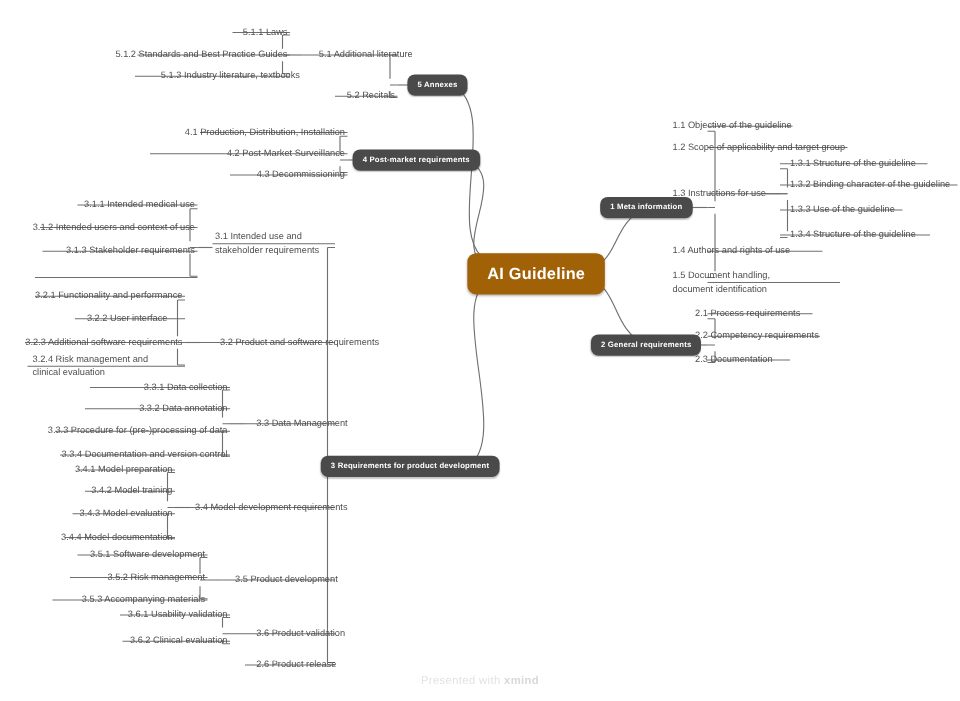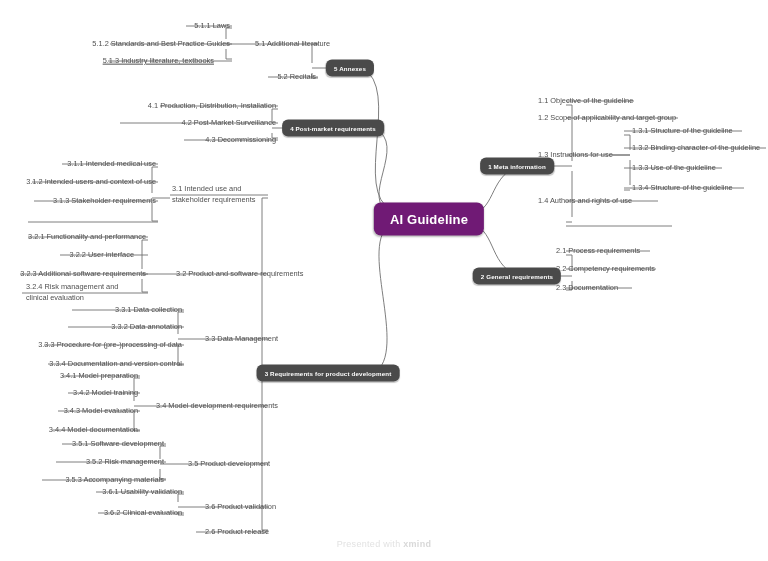--- a/index.html
+++ b/index.html
@@ -9,21 +9,21 @@
     position:relative;overflow:hidden;
   }
   #canvas{position:absolute;inset:0;width:768px;height:561px;}
   svg#wires{position:absolute;left:0;top:0;width:768px;height:561px;}
   svg#wires path,svg#wires line{fill:none;stroke:#6f6f6f;stroke-width:.9;}
 
   .node{position:absolute;white-space:nowrap;}
 
   
   .root{
-    background:#701a75;color:#fff;border-radius:7px;
+    background:#a16207;color:#fff;border-radius:7px;
     font-size:13px;font-weight:bold;letter-spacing:.2px;
     padding:9px 16px;box-shadow:0 1px 2px rgba(0,0,0,.28);
     transform:translate(-50%,-50%);
   }
   
   .lvl1{
     background:#4a4a4a;color:#fff;border-radius:6px;
     font-size:6.2px;font-weight:bold;letter-spacing:.15px;
     padding:5px 8px;box-shadow:0 1px 1px rgba(0,0,0,.22);
     transform:translate(-50%,-50%);text-align:center;
@@ -113,20 +113,21 @@
   <div class="node lvl1" style="left:517px;top:166px;">1 Meta information</div>
   <div class="node lvl1" style="left:517px;top:276px;">2 General requirements</div>
   <div class="node lvl1" style="left:328px;top:373px;">3 Requirements for product development</div>
   <div class="node lvl1" style="left:333px;top:128px;">4 Post-market requirements</div>
   <div class="node lvl1" style="left:350px;top:68px;">5 Annexes</div>
 
   <div class="node leaf" style="left:538px;top:101px;">1.1 Objective of the guideline</div>
   <div class="node leaf" style="left:538px;top:118px;">1.2 Scope of applicability and target group</div>
   <div class="node leaf" style="left:538px;top:155px;">1.3 Instructions for use</div>
   <div class="node leaf" style="left:538px;top:201px;">1.4 Authors and rights of use</div>
+  <div class="node leaf w" style="left:538px;top:226px;width:104px;">1.5 Document handling, document identification</div>
 
   <div class="node leaf" style="left:632px;top:131px;">1.3.1 Structure of the guideline</div>
   <div class="node leaf" style="left:632px;top:148px;">1.3.2 Binding character of the guideline</div>
   <div class="node leaf" style="left:632px;top:168px;">1.3.3 Use of the guideline</div>
   <div class="node leaf" style="left:632px;top:188px;">1.3.4 Structure of the guideline</div>
 
   <div class="node leaf" style="left:556px;top:251px;">2.1 Process requirements</div>
   <div class="node leaf" style="left:556px;top:269px;">2.2 Competency requirements</div>
   <div class="node leaf" style="left:556px;top:288px;">2.3 Documentation</div>
 
@@ -166,19 +167,19 @@
 
   <div class="node leaf r" style="left:276px;top:106px;">4.1 Production, Distribution, Installation</div>
   <div class="node leaf r" style="left:276px;top:123px;">4.2 Post-Market Surveillance</div>
   <div class="node leaf r" style="left:276px;top:140px;">4.3 Decommissioning</div>
 
   <div class="node leaf" style="left:255px;top:44px;">5.1 Additional literature</div>
   <div class="node leaf r" style="left:316px;top:77px;">5.2 Recitals</div>
 
   <div class="node leaf r" style="left:230px;top:26px;">5.1.1 Laws</div>
   <div class="node leaf r" style="left:230px;top:44px;">5.1.2 Standards and Best Practice Guides</div>
-  <div class="node leaf r" style="left:214px;top:61px;text-decoration:underline;">5.1.3 Industry literature, textbooks</div>
+  <div class="node leaf r" style="left:240px;top:61px;">5.1.3 Industry literature, textbooks</div>
 
   <div class="footer">
     <span>Presented with </span><b>xmind</b>
   </div>
 
 </div>
 
 </body></html>

